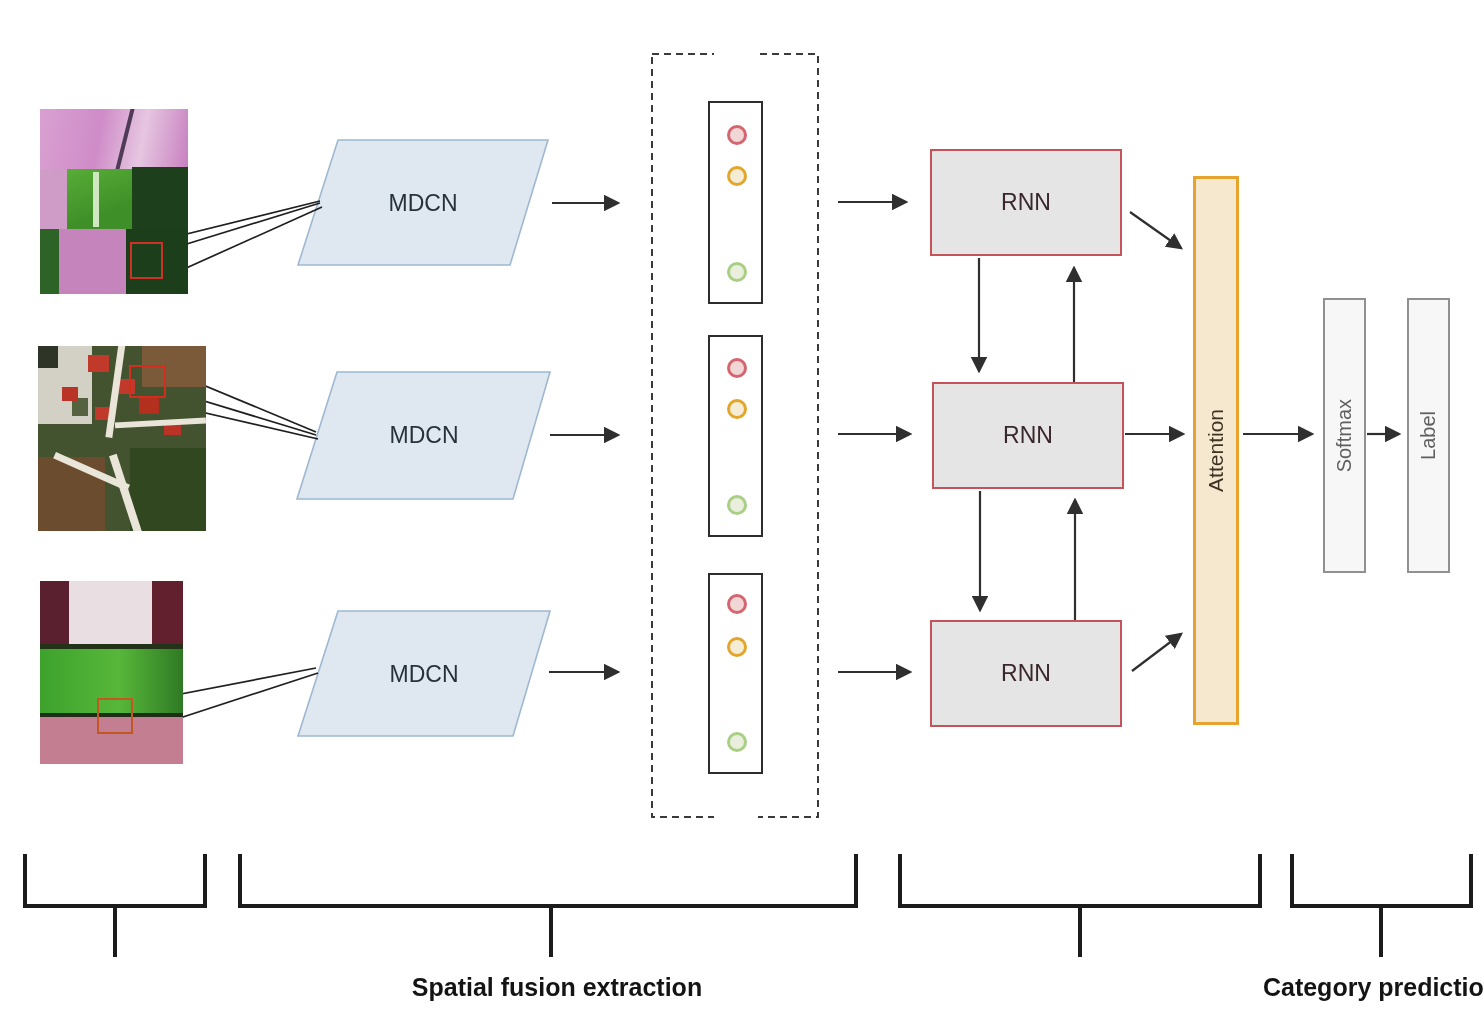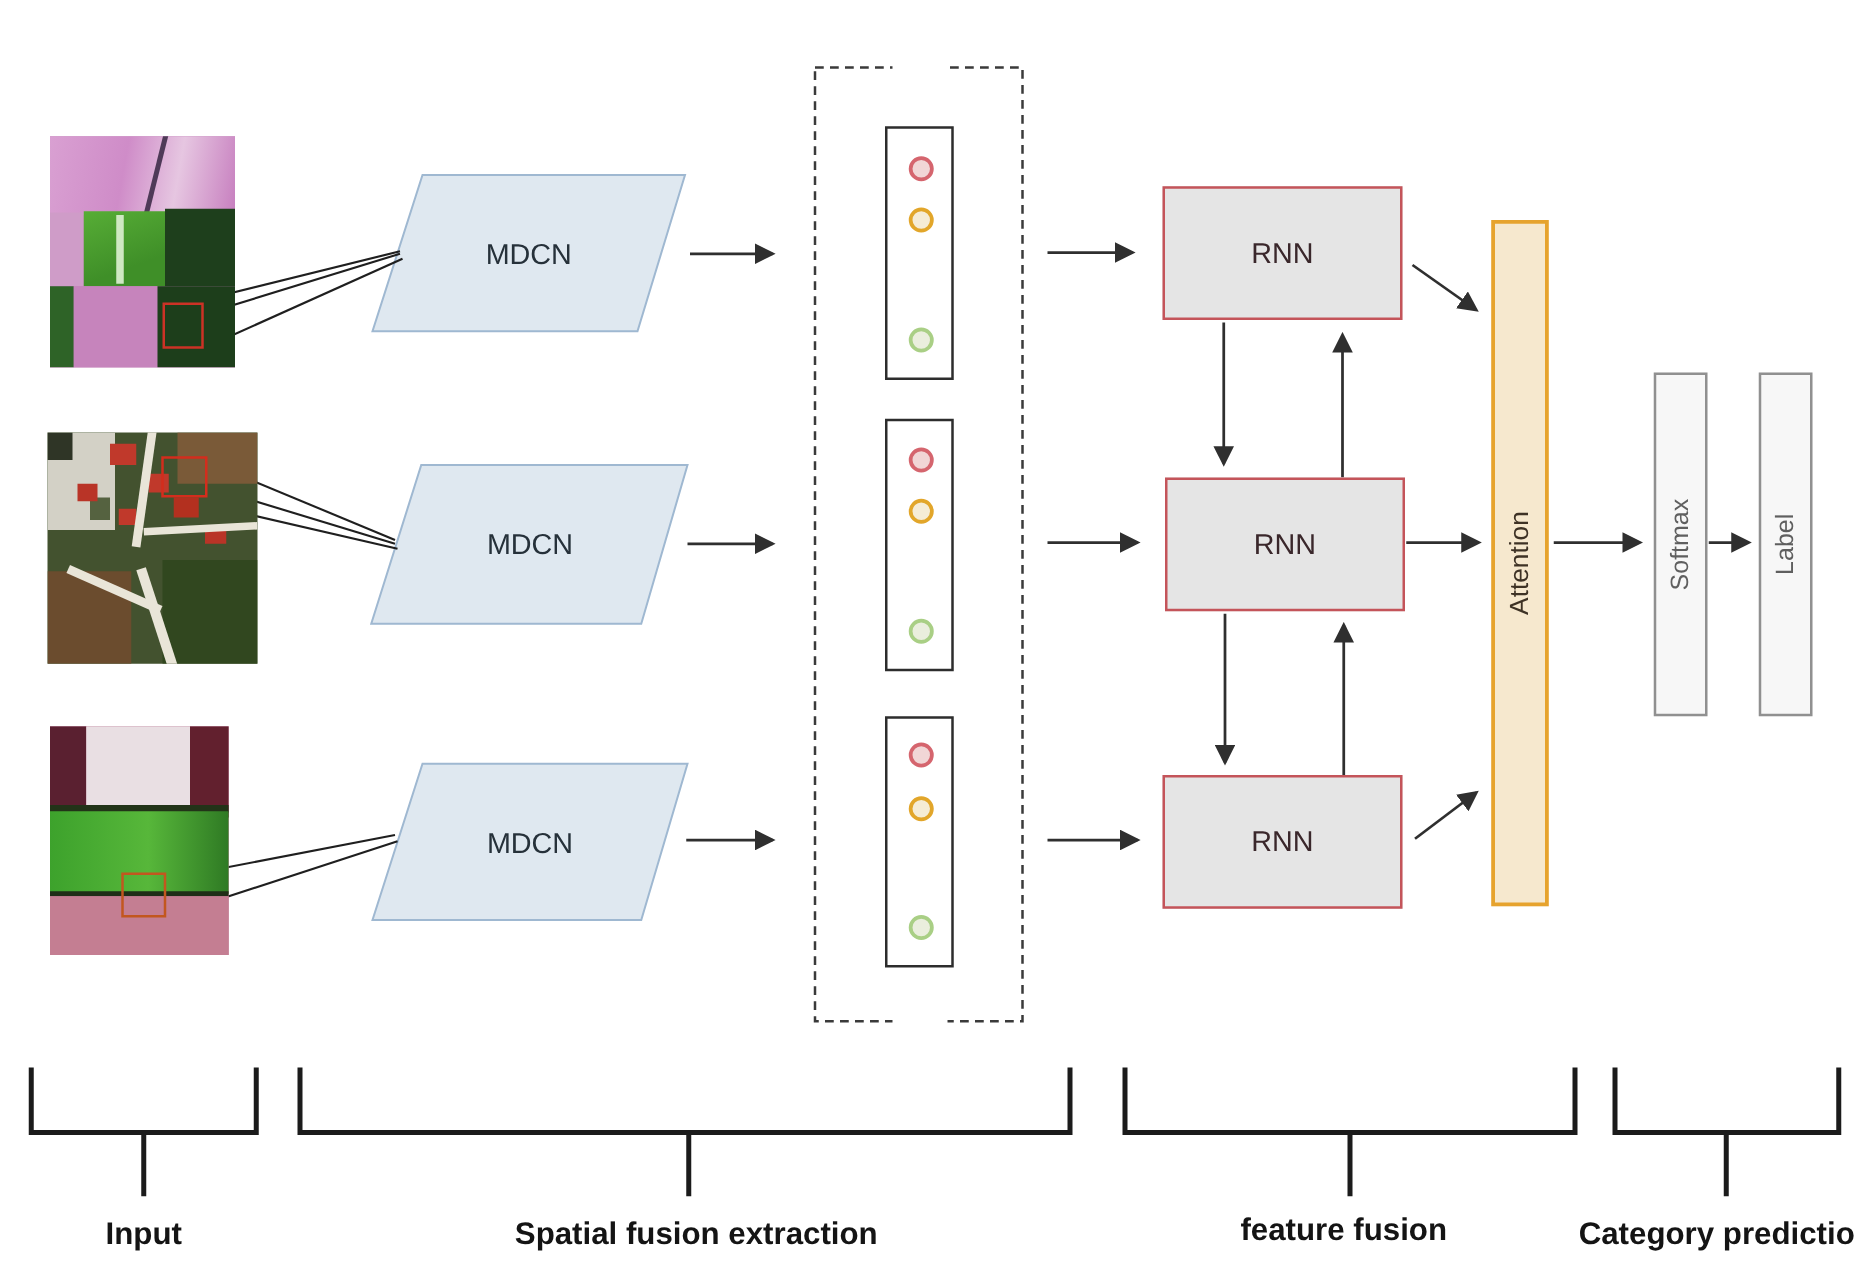--- a/index.html
+++ b/index.html
@@ -170,20 +170,18 @@
   <div class="attention">
     <span class="vtext">Attention</span>
   </div>
   <div class="outbar" style="left:1323px;">
     <span class="vtext">Softmax</span>
   </div>
   <div class="outbar" style="left:1407px;">
     <span class="vtext">Label</span>
   </div>
 
-  <div class="stage-label" style="left:15px;top:955px;width:200px;">Input</div>
   <div class="stage-label" style="left:357px;top:955px;width:400px;">Spatial fusion extraction</div>
   <div class="stage-label" style="left:925px;top:952px;width:300px;">
-    <div>feature fusion</div>
   </div>
   <div class="stage-label" style="left:1231px;top:955px;width:300px;">Category prediction</div>
 
 </div>
 
 </body></html>

